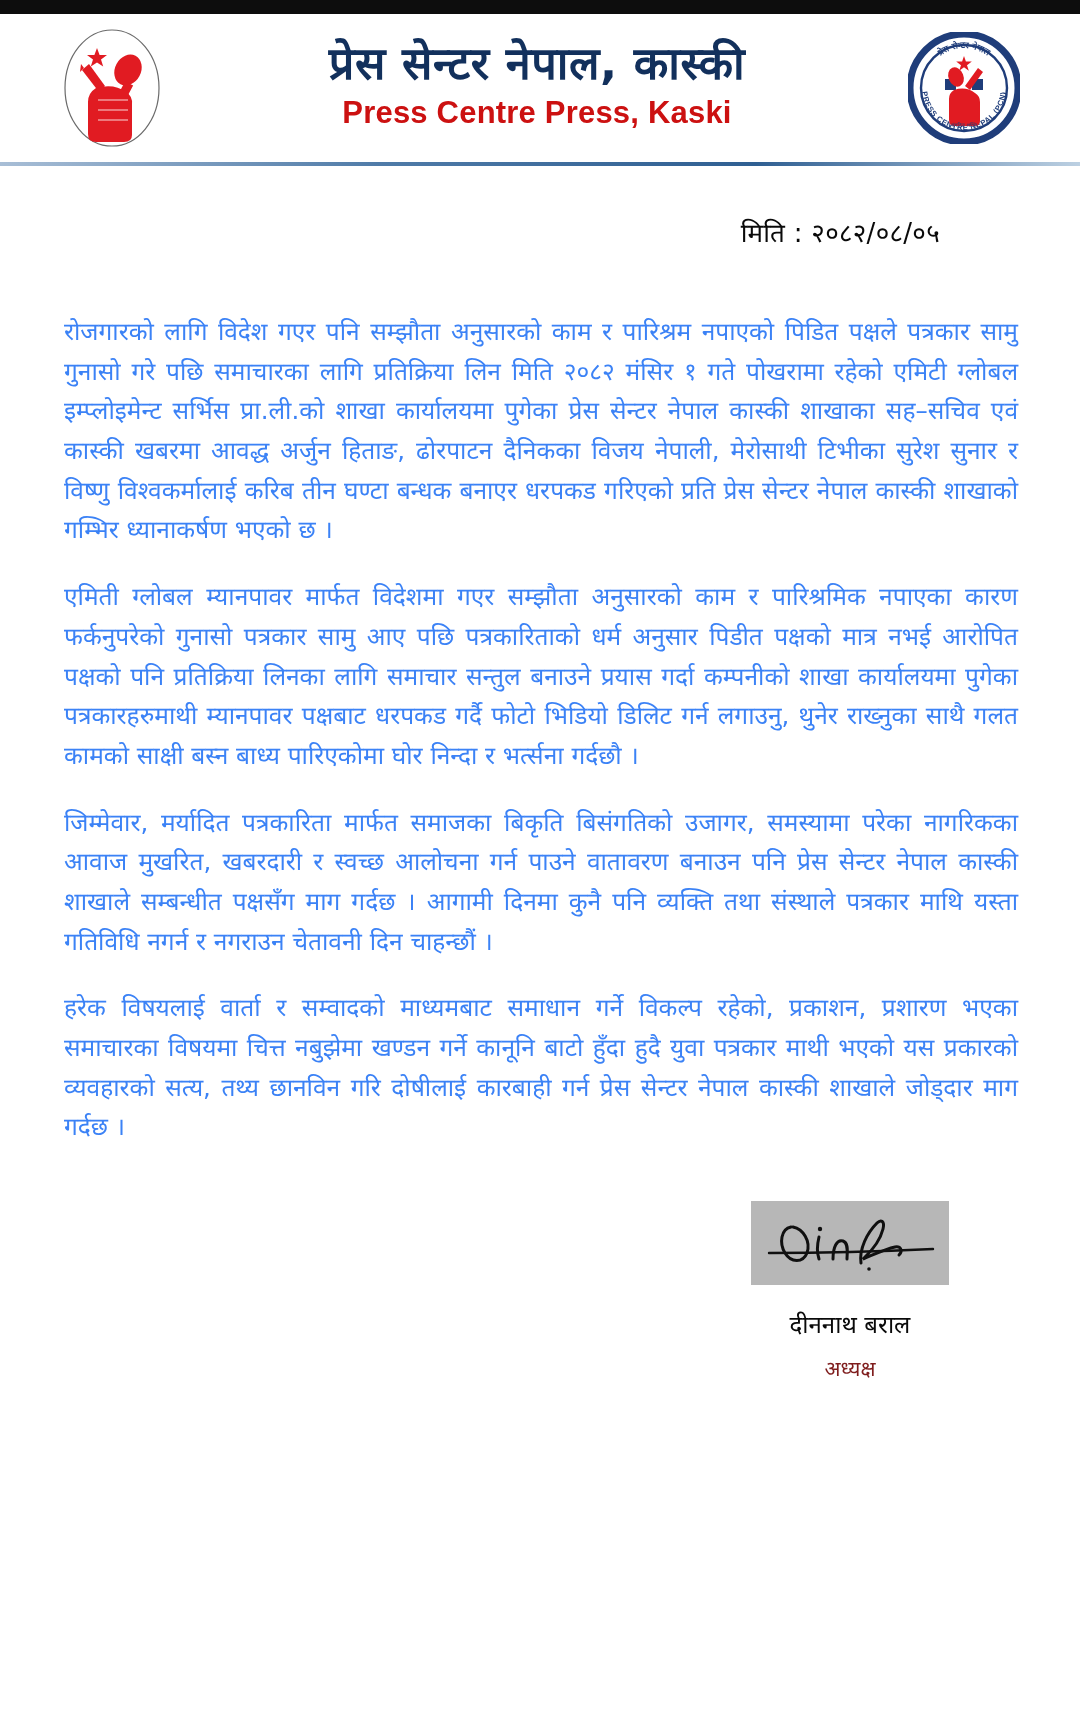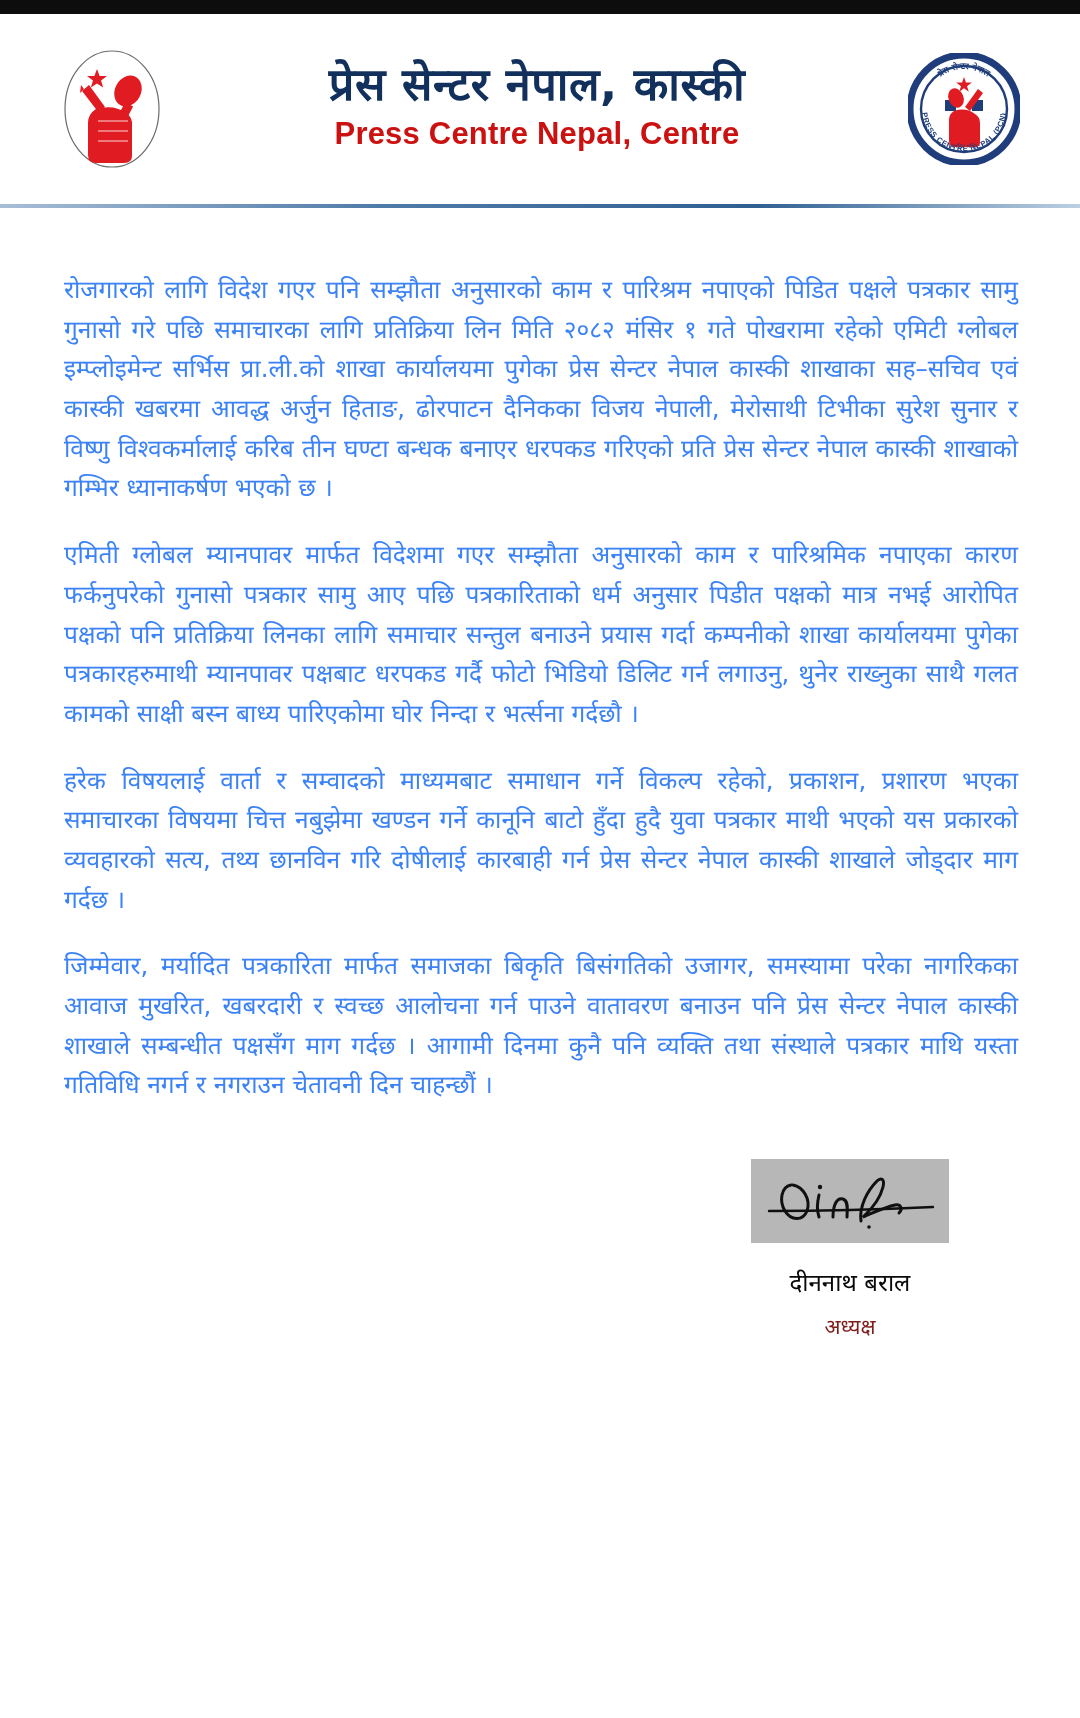--- a/index.html
+++ b/index.html
@@ -16,21 +16,21 @@
   
   .top-bar {
     width: 100%;
     height: 14px;
     background: #0d0d0d;
   }
 
   
   .letterhead {
     position: relative;
-    height: 190px;
+    height: 148px;
     background: #ffffff;
     display: flex;
     align-items: center;
     padding: 0 34px;
     gap: 28px;
   }
 
   .logo-left {
     width: 108px;
     height: 124px;
@@ -176,21 +176,21 @@
 
       <path d="M43 78 C 36 86, 46 92, 38 102" stroke="#e11b22" stroke-width="3.2" fill="none"></path>
 
       <path d="M38 62 q18 -5 30 4 q7 4 6 13 l0 30 q0 7 -8 7 l-28 0 q-8 0 -8 -8 l0 -32 q0 -9 8 -14 z" fill="#e11b22"></path>
       <path d="M40 74 l30 0 M40 84 l30 0 M40 94 l30 0" stroke="#ffffff" stroke-width="1.6" opacity="0.55"></path>
     </svg>
   </div>
 
   <div class="lh-titles">
     <div class="lh-title-np">प्रेस सेन्टर नेपाल, कास्की</div>
-    <div class="lh-title-en">Press Centre Nepal, Centre</div>
+    <div class="lh-title-en">Press Centre Press, Kaski</div>
   </div>
 
   <div class="logo-right">
     <svg viewBox="0 0 112 112" width="112" height="112" aria-hidden="true">
       <defs>
         <path id="arcTop" d="M 16,56 A 40,40 0 0 1 96,56"></path>
         <path id="arcBot" d="M 14,56 A 42,42 0 0 0 98,56"></path>
       </defs>
       <circle cx="56" cy="56" r="55" fill="#ffffff" stroke="#1f3d7a" stroke-width="1"></circle>
       <circle cx="56" cy="56" r="54" fill="none" stroke="#1f3d7a" stroke-width="7"></circle>
@@ -209,27 +209,28 @@
       <path d="M46 58 q12 -4 21 3 q5 3 5 9 l0 19 q0 5 -6 5 l-19 0 q-6 0 -6 -6 l0 -21 q0 -6 5 -9 z" fill="#e11b22"></path>
       <text x="56" y="95" font-size="5.2" fill="#1f3d7a" text-anchor="middle" font-family="DejaVu Sans, sans-serif">संगठित शक्ति</text>
     </svg>
   </div>
 </header>
 
 <div class="divider"></div>
 
 <main class="sheet">
 
+  <div class="date-line">मिति : २०८२/०८/०५</div>
 
 
   <section class="body-copy">
     <p class="para">रोजगारको लागि विदेश गएर पनि सम्झौता अनुसारको काम र पारिश्रम नपाएको पिडित पक्षले पत्रकार सामु गुनासो गरे पछि समाचारका लागि प्रतिक्रिया लिन मिति २०८२ मंसिर १ गते पोखरामा रहेको एमिटी ग्लोबल इम्प्लोइमेन्ट सर्भिस प्रा.ली.को शाखा कार्यालयमा पुगेका प्रेस सेन्टर नेपाल कास्की शाखाका सह–सचिव एवं कास्की खबरमा आवद्ध अर्जुन हिताङ, ढोरपाटन दैनिकका विजय नेपाली, मेरोसाथी टिभीका सुरेश सुनार र विष्णु विश्वकर्मालाई करिब तीन घण्टा बन्धक बनाएर धरपकड गरिएको प्रति प्रेस सेन्टर नेपाल कास्की शाखाको गम्भिर ध्यानाकर्षण भएको छ ।</p>
     <p class="para">एमिती ग्लोबल म्यानपावर मार्फत विदेशमा गएर सम्झौता अनुसारको काम र पारिश्रमिक नपाएका कारण फर्कनुपरेको गुनासो पत्रकार सामु आए पछि पत्रकारिताको धर्म अनुसार पिडीत पक्षको मात्र नभई आरोपित पक्षको पनि प्रतिक्रिया लिनका लागि समाचार सन्तुल बनाउने प्रयास गर्दा कम्पनीको शाखा कार्यालयमा पुगेका पत्रकारहरुमाथी म्यानपावर पक्षबाट धरपकड गर्दै फोटो भिडियो डिलिट गर्न लगाउनु, थुनेर राख्नुका साथै गलत कामको साक्षी बस्न बाध्य पारिएकोमा घोर निन्दा र भर्त्सना गर्दछौ ।</p>
+    <p class="para">जिम्मेवार, मर्यादित पत्रकारिता मार्फत समाजका बिकृति बिसंगतिको उजागर, समस्यामा परेका नागरिकका आवाज मुखरित, खबरदारी र स्वच्छ आलोचना गर्न पाउने वातावरण बनाउन पनि प्रेस सेन्टर नेपाल कास्की शाखाले सम्बन्धीत पक्षसँग माग गर्दछ । आगामी दिनमा कुनै पनि व्यक्ति तथा संस्थाले पत्रकार माथि यस्ता गतिविधि नगर्न र नगराउन चेतावनी दिन चाहन्छौं ।</p>
     <p class="para">हरेक विषयलाई वार्ता र सम्वादको माध्यमबाट समाधान गर्ने विकल्प रहेको, प्रकाशन, प्रशारण भएका समाचारका विषयमा चित्त नबुझेमा खण्डन गर्ने कानूनि बाटो हुँदा हुदै युवा पत्रकार माथी भएको यस प्रकारको व्यवहारको सत्य, तथ्य छानविन गरि दोषीलाई कारबाही गर्न प्रेस सेन्टर नेपाल कास्की शाखाले जोड्दार माग गर्दछ ।</p>
-    <p class="para">जिम्मेवार, मर्यादित पत्रकारिता मार्फत समाजका बिकृति बिसंगतिको उजागर, समस्यामा परेका नागरिकका आवाज मुखरित, खबरदारी र स्वच्छ आलोचना गर्न पाउने वातावरण बनाउन पनि प्रेस सेन्टर नेपाल कास्की शाखाले सम्बन्धीत पक्षसँग माग गर्दछ । आगामी दिनमा कुनै पनि व्यक्ति तथा संस्थाले पत्रकार माथि यस्ता गतिविधि नगर्न र नगराउन चेतावनी दिन चाहन्छौं ।</p>
   </section>
 
   <div class="sig-block">
     <div class="sig-image">
       <svg viewBox="0 0 198 84" width="198" height="84" aria-hidden="true">
         <rect x="0" y="0" width="198" height="84" fill="#b7b7b7"></rect>
         <path d="M18 52 C 60 52, 140 50, 182 48" stroke="#101010" stroke-width="2.4" fill="none" stroke-linecap="round"></path>
         <path d="M40 26 C 30 28, 28 42, 34 52 C 40 62, 52 62, 56 52 C 60 40, 52 28, 42 26" stroke="#101010" stroke-width="3" fill="none" stroke-linecap="round"></path>
         <path d="M68 36 C 66 44, 66 52, 68 58" stroke="#101010" stroke-width="3" fill="none" stroke-linecap="round"></path>
         <circle cx="69" cy="28" r="2.2" fill="#101010"></circle>

